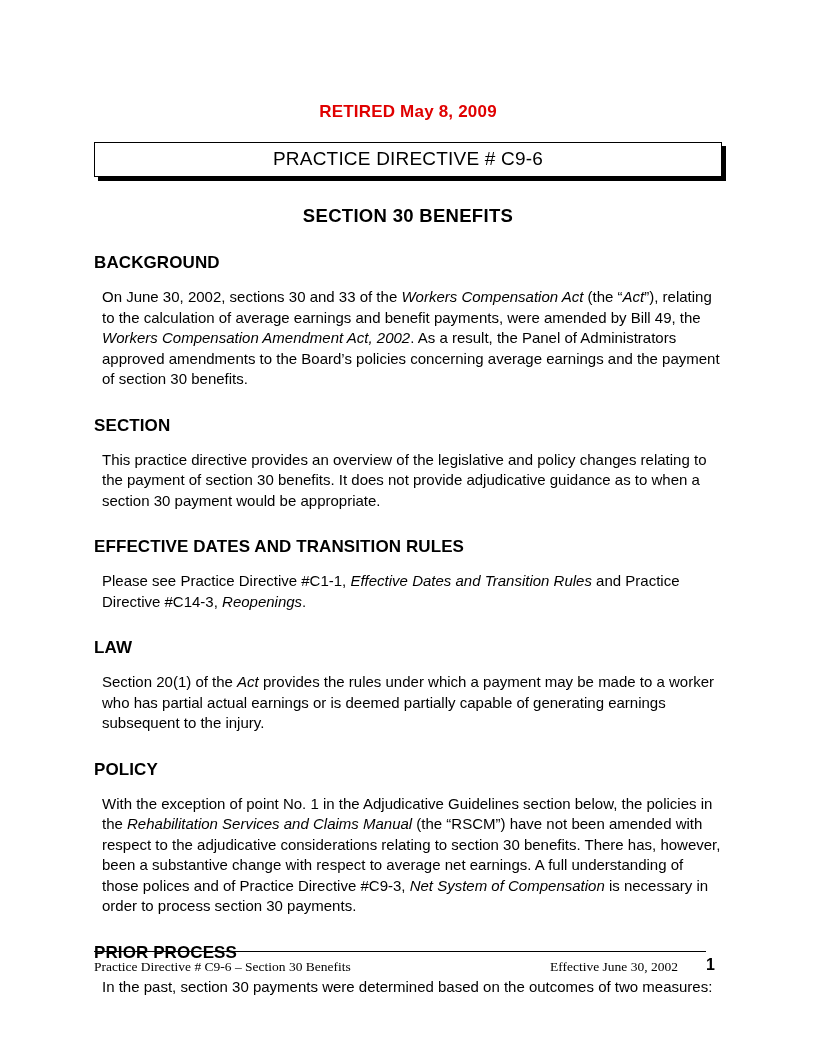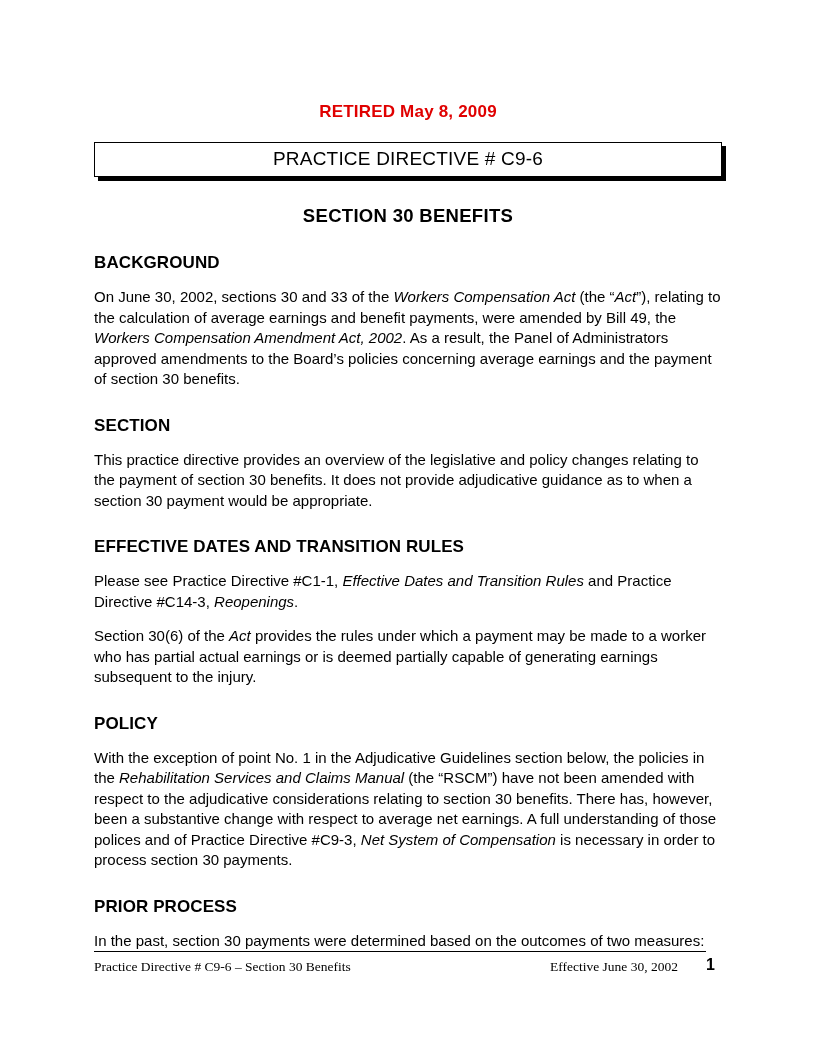--- a/index.html
+++ b/index.html
@@ -69,21 +69,21 @@
   }
   h2.section-head {
     font-size: 17px;
     font-weight: bold;
     margin: 26px 0 0 0;
     letter-spacing: 0.1px;
   }
   p.body-text {
     font-size: 15px;
     line-height: 20.5px;
-    margin: 14px 0 0 0;
+    margin: 14px 0 0 8px;
     text-align: left;
   }
   .it { font-style: italic; }
   .footer-rule {
     position: absolute;
     left: 94px;
     top: 951px;
     width: 612px;
     border-top: 1px solid #000;
   }
@@ -133,21 +133,22 @@
 
     <h2 class="section-head">BACKGROUND</h2>
     <p class="body-text"><span>On June 30, 2002, sections 30 and 33 of the </span><span class="it">Workers Compensation Act</span><span> (the “</span><span class="it">Act</span><span>”), relating to the calculation of average earnings and benefit payments, were amended by Bill 49, the </span><span class="it">Workers Compensation Amendment Act, 2002</span><span>.  As a result, the Panel of Administrators approved amendments to the Board’s policies concerning average earnings and the payment of section 30 benefits.</span></p>
 
     <h2 class="section-head">SECTION</h2>
     <p class="body-text"><span>This practice directive provides an overview of the legislative and policy changes relating to the payment of section 30 benefits.  It does not provide adjudicative guidance as to when a section 30 payment would be appropriate.</span></p>
 
     <h2 class="section-head">EFFECTIVE DATES AND TRANSITION RULES</h2>
     <p class="body-text"><span>Please see Practice Directive #C1-1, </span><span class="it">Effective Dates and Transition Rules</span><span> and Practice Directive #C14-3, </span><span class="it">Reopenings</span><span>.</span></p>
 
-    <p class="body-text"><span>Section 30(6) of the </span><span class="it">Act</span><span> provides the rules under which a payment may be made to a worker who has partial actual earnings or is deemed partially capable of generating earnings subsequent to the injury.</span></p>
+    <h2 class="section-head">LAW</h2>
+    <p class="body-text"><span>Section 20(1) of the </span><span class="it">Act</span><span> provides the rules under which a payment may be made to a worker who has partial actual earnings or is deemed partially capable of generating earnings subsequent to the injury.</span></p>
 
     <h2 class="section-head">POLICY</h2>
     <p class="body-text"><span>With the exception of point No. 1 in the Adjudicative Guidelines section below, the policies in the </span><span class="it">Rehabilitation Services and Claims Manual</span><span> (the “RSCM”) have not been amended with respect to the adjudicative considerations relating to section 30 benefits.  There has, however, been a substantive change with respect to average net earnings.  A full understanding of those polices and of Practice Directive #C9-3, </span><span class="it">Net System of Compensation</span><span> is necessary in order to process section 30 payments.</span></p>
 
     <h2 class="section-head">PRIOR PROCESS</h2>
     <p class="body-text"><span>In the past, section 30 payments were determined based on the outcomes of two measures:</span></p>
 
   </div>
 
   <div class="footer-rule"></div>

